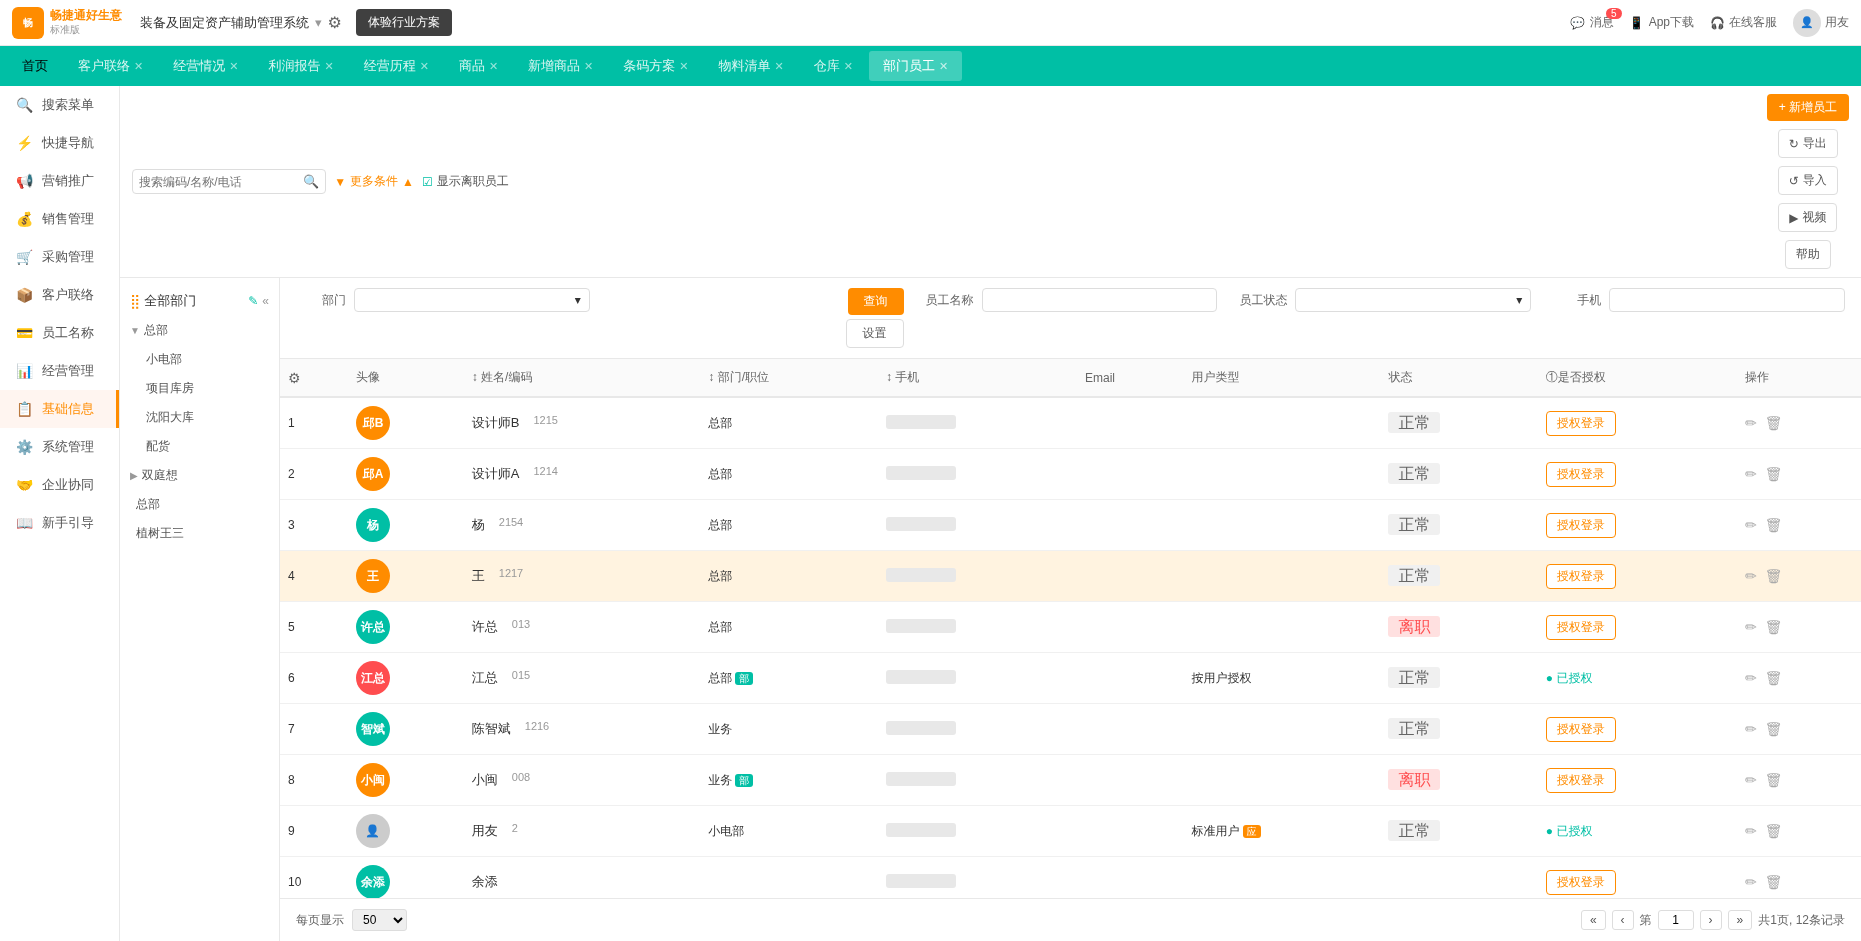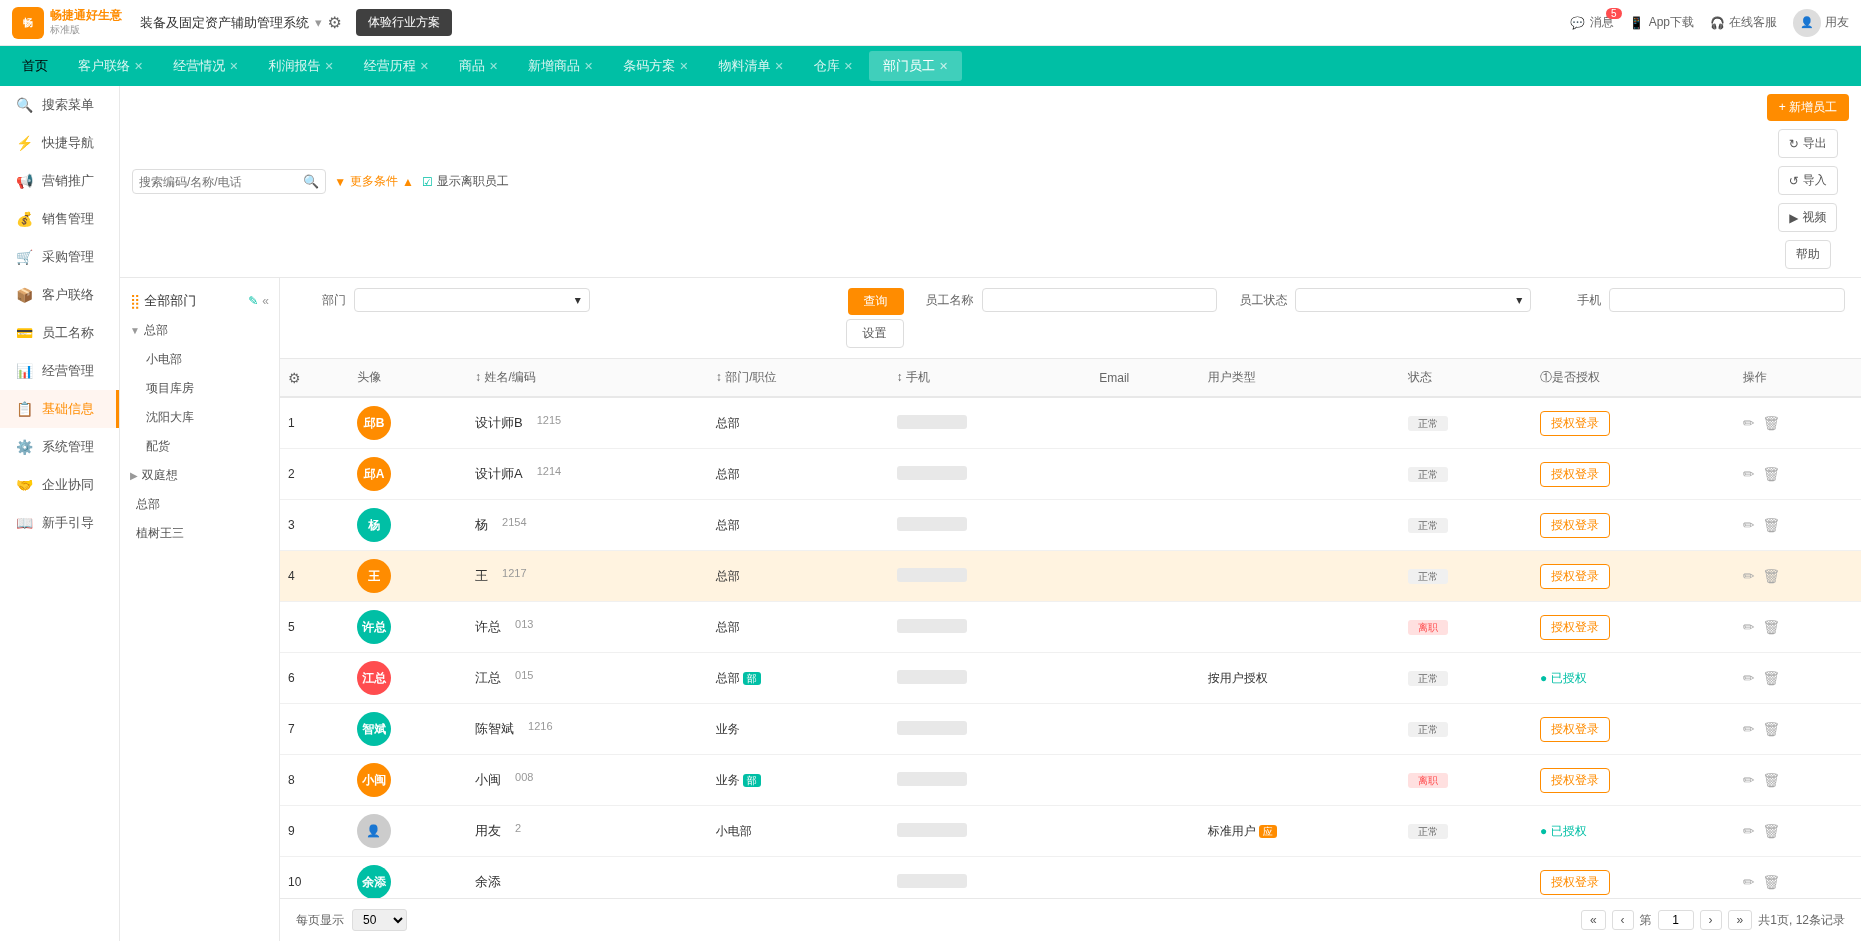--- a/index.html
+++ b/index.html
@@ -83,21 +83,21 @@
     table { width: 100%; border-collapse: collapse; }
     thead tr { background: #fafafa; border-bottom: 1px solid #e8e8e8; }
     thead th { padding: 10px 8px; font-size: 12px; color: #666; font-weight: 500; text-align: left; white-space: nowrap; border-bottom: 2px solid #e8e8e8; }
     tbody tr { border-bottom: 1px solid #f0f0f0; }
     tbody tr.highlighted { background: #fff3e0; }
     tbody td { padding: 8px 8px; font-size: 12px; color: #333; vertical-align: middle; }
     .avatar-circle { width: 34px; height: 34px; border-radius: 50%; display: flex; align-items: center; justify-content: center; color: #fff; font-size: 12px; font-weight: bold; flex-shrink: 0; }
     .name-code { display: flex; flex-direction: row; gap: 14px; }
     .name-main { font-size: 13px; color: #333; }
     .name-code-num { font-size: 11px; color: #999; }
-    .status-badge { padding: 2px 10px; border-radius: 3px; font-size: 10px; }
+    .status-badge { padding: 2px 10px; border-radius: 3px; font-size: 16px; }
     .status-normal { background: #f0f0f0; color: #666; }
     .status-resigned { background: #ffe0e0; color: #ff4d4f; }
     .auth-btn { border: 1px solid #ff8c00; color: #ff8c00; background: #fff; border-radius: 4px; padding: 3px 10px; font-size: 12px; cursor: pointer; white-space: nowrap; }
     .authed { color: #00bfa5; font-size: 12px; display: flex; align-items: center; gap: 4px; }
     .op-icons { display: flex; gap: 8px; align-items: center; }
     .op-icon { cursor: pointer; color: #aaa; font-size: 14px; }
     .dept-tag { background: #00bfa5; color: #fff; font-size: 10px; padding: 1px 4px; border-radius: 3px; margin-left: 3px; }
     .user-type-badge { background: #ff8c00; color: #fff; font-size: 10px; padding: 1px 4px; border-radius: 3px; margin-left: 3px; }
     .phone-blur { background: #e8e8e8; border-radius: 3px; width: 70px; height: 14px; display: inline-block; }
     .col-setting { cursor: pointer; color: #666; font-size: 14px; }

